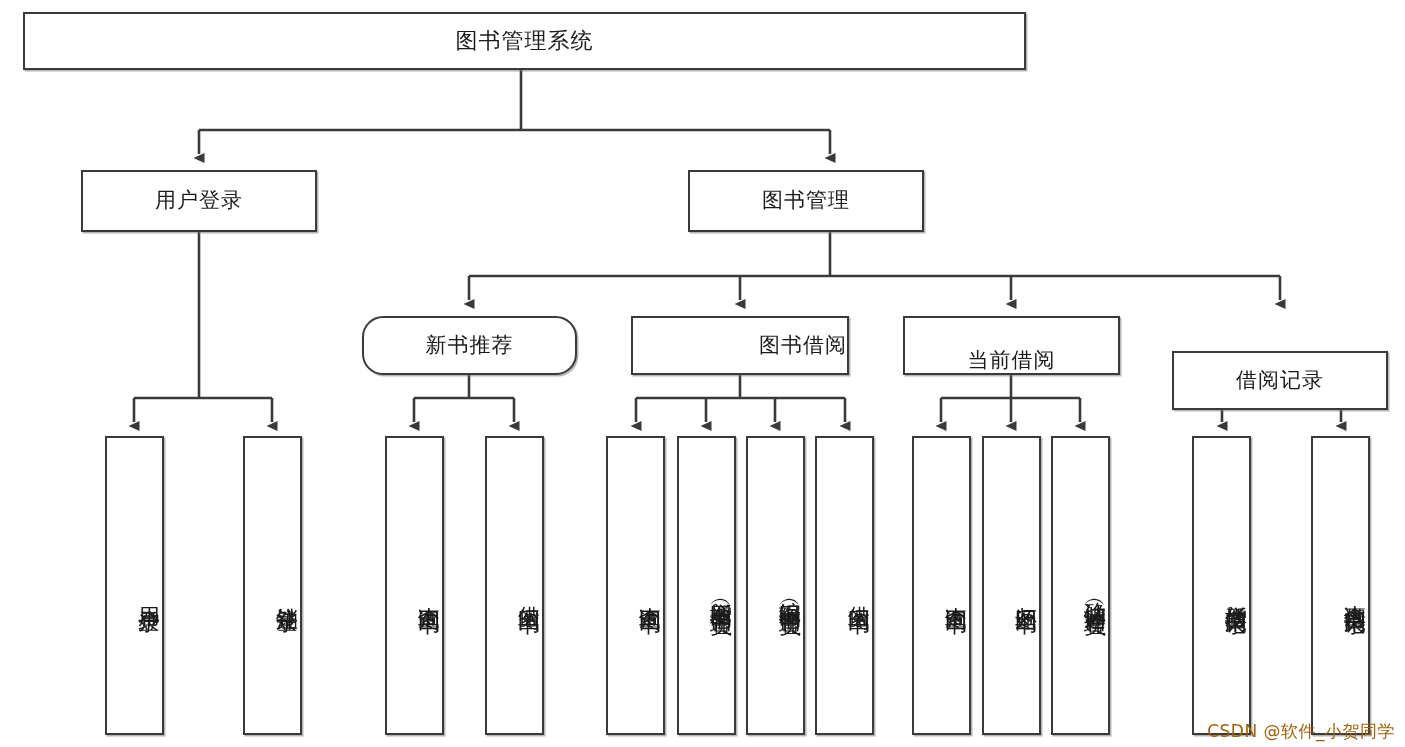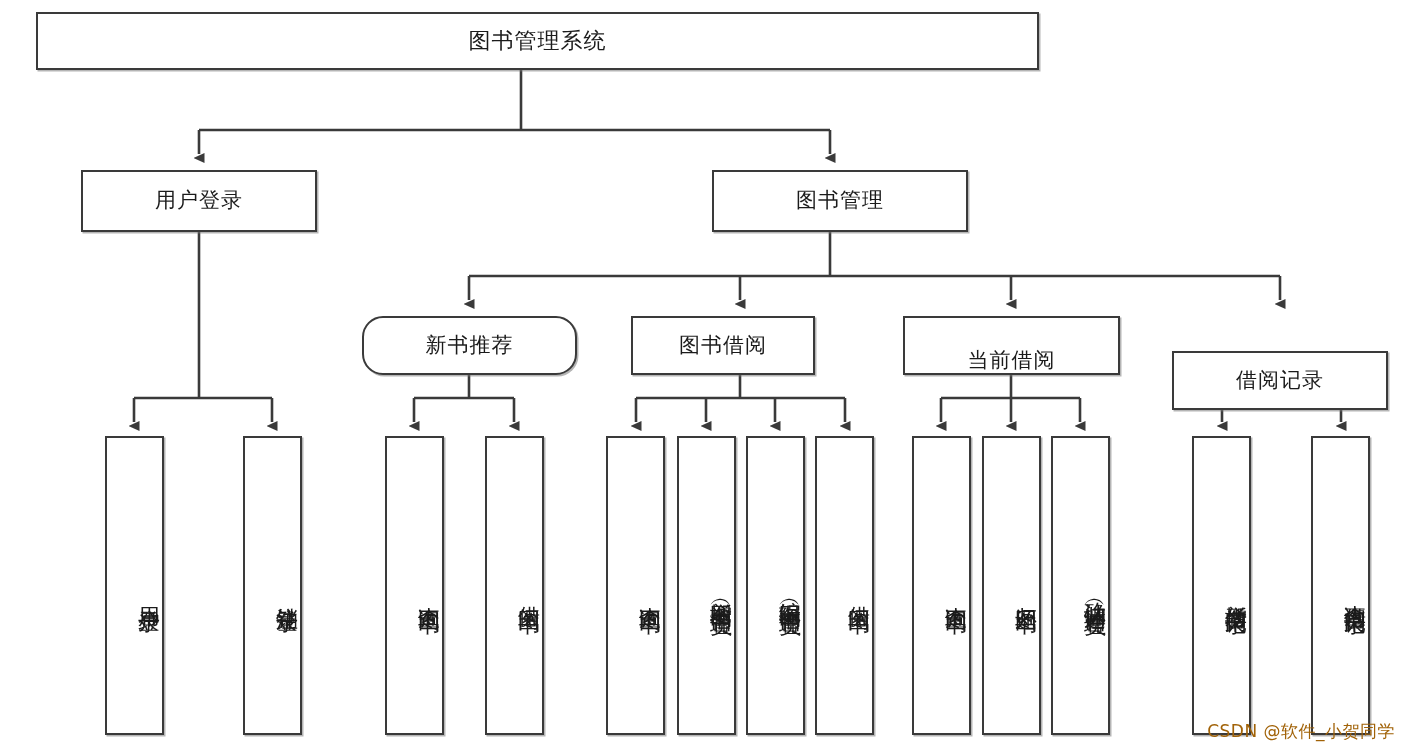--- a/index.html
+++ b/index.html
@@ -113,35 +113,35 @@
       <path d="M1011,398 L1011,422" marker-end="url(#arrow)"></path>
       <path d="M1080,398 L1080,422" marker-end="url(#arrow)"></path>
 
       <path d="M1280,375 L1280,398"></path>
       <path d="M1222,398 L1341,398"></path>
       <path d="M1222,398 L1222,422" marker-end="url(#arrow)"></path>
       <path d="M1341,398 L1341,422" marker-end="url(#arrow)"></path>
     </g>
   </svg>
 
-  <div class="node node-h node-root" style="left:36px; top:12px; width:1003px; height:58px;">
+  <div class="node node-h node-root" style="left:23px; top:12px; width:1003px; height:58px;">
     <span>图书管理系统</span>
   </div>
 
   <div class="node node-h" style="left:81px; top:170px; width:236px; height:62px;">
     <span>用户登录</span>
   </div>
-  <div class="node node-h" style="left:712px; top:170px; width:256px; height:62px;">
+  <div class="node node-h" style="left:688px; top:170px; width:236px; height:62px;">
     <span>图书管理</span>
   </div>
 
   <div class="node node-h" style="left:362px; top:316px; width:215px; height:59px;border-radius:21px;">
     <span>新书推荐</span>
   </div>
-  <div class="node node-h" style="left:631px; top:316px; width:184px; height:59px;">
+  <div class="node node-h" style="left:631px; top:316px; width:218px; height:59px;justify-content:flex-end;">
     <span>图书借阅</span>
   </div>
   <div class="node node-h" style="left:903px; top:316px; width:217px; height:59px;align-items:flex-end;">
     <span>当前借阅</span>
   </div>
   <div class="node node-h" style="left:1172px; top:316px; width:216px; height:59px;margin-top:35px;">
     <span>借阅记录</span>
   </div>
 
   <div class="node node-v" style="left:105px; top:436px; width:59px; height:299px;">

